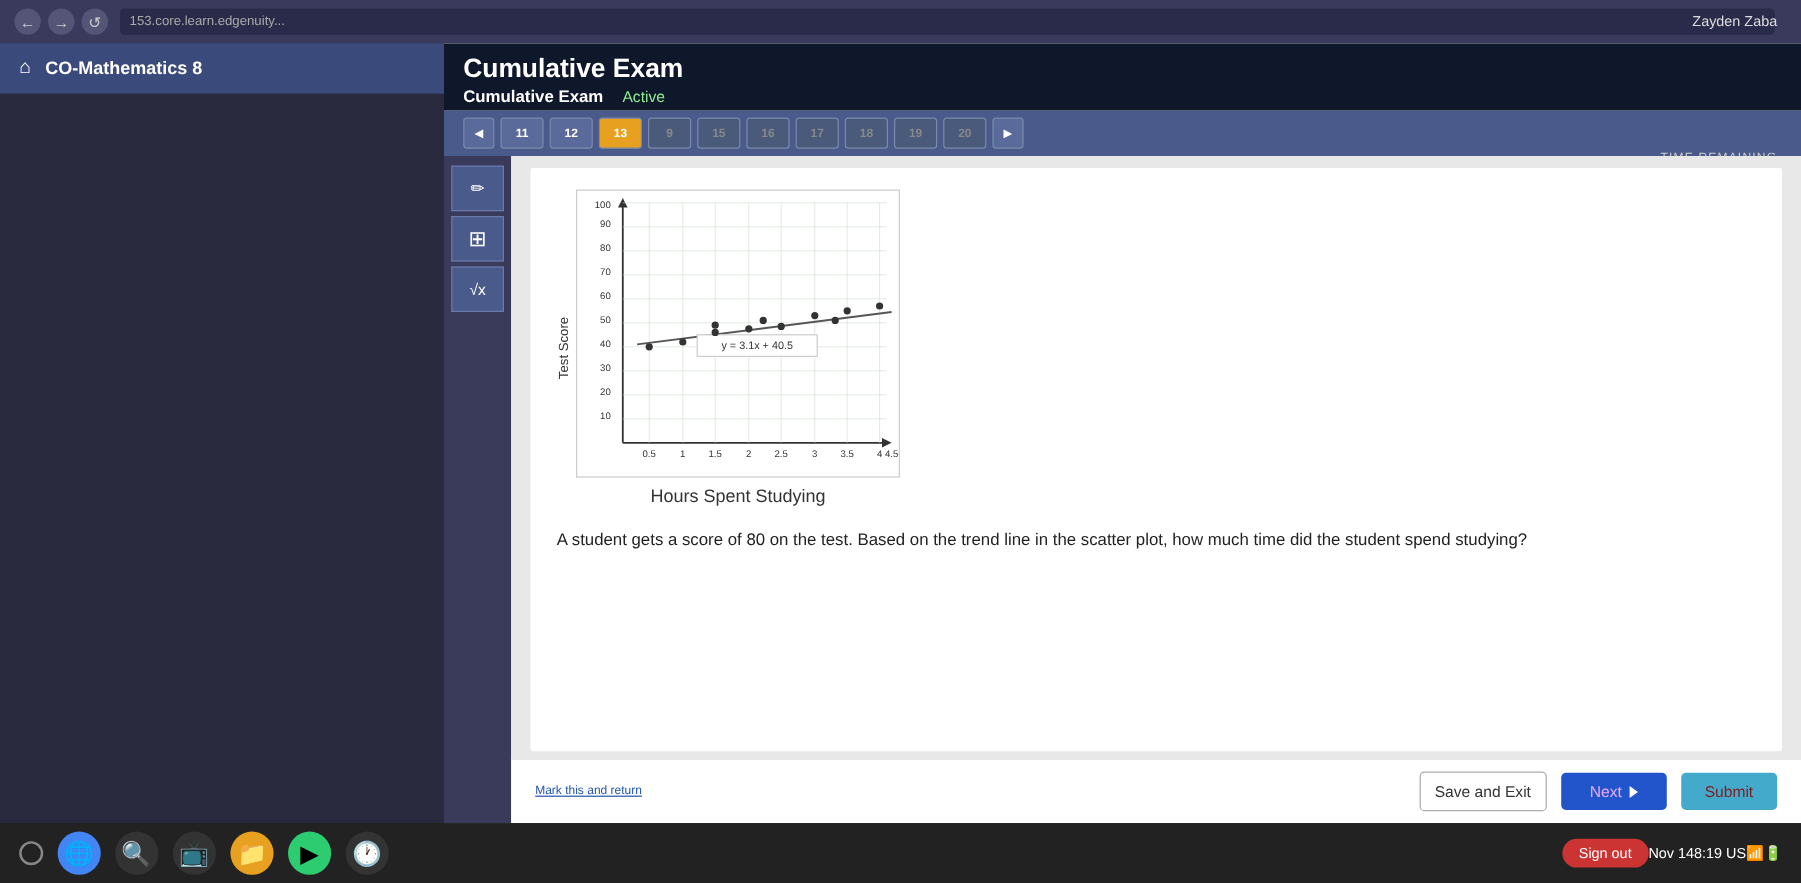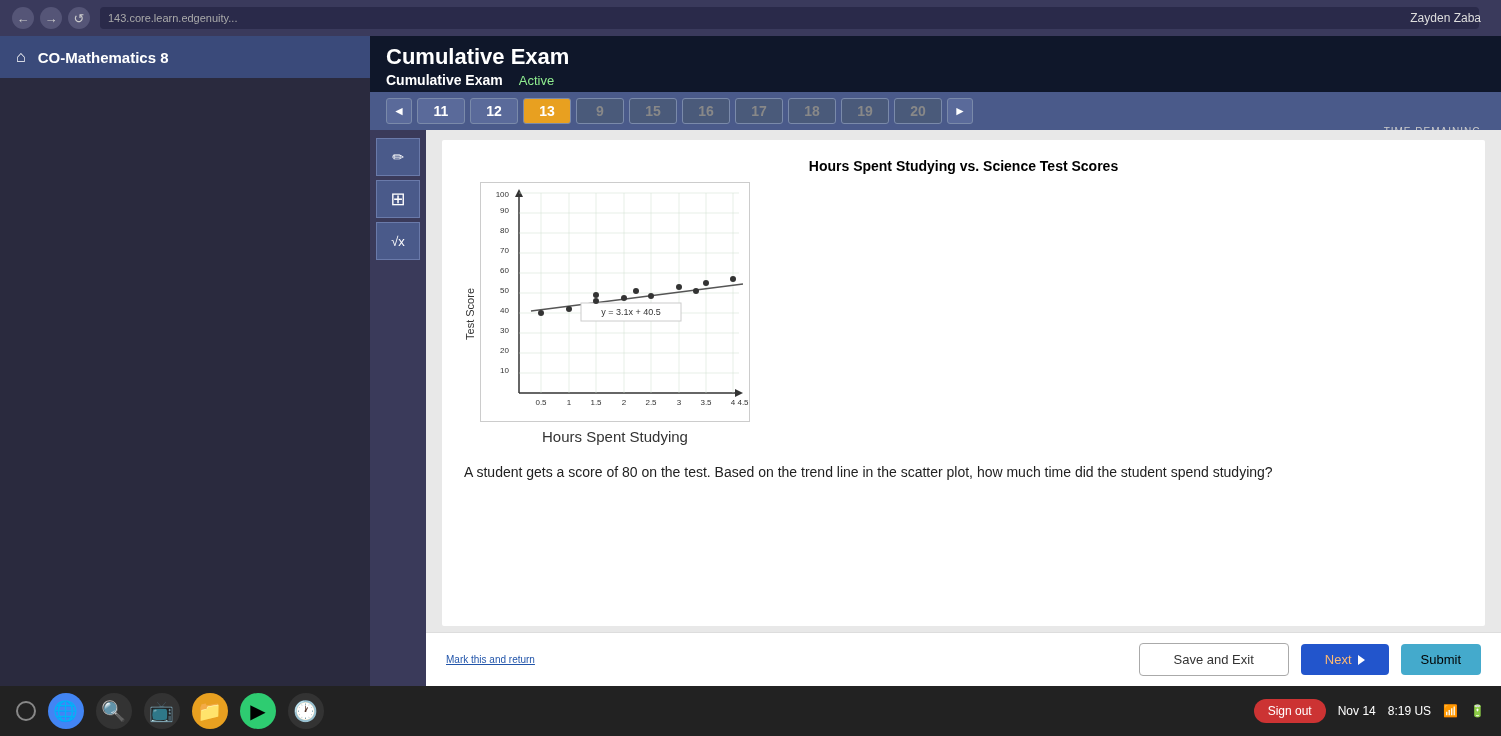--- a/index.html
+++ b/index.html
@@ -154,27 +154,27 @@
       width: 26px; height: 26px;
       background: #5a6a9a;
       border: 1px solid #7a8aaa;
       color: white;
       border-radius: 3px;
       cursor: pointer;
       display: flex; align-items: center; justify-content: center;
       font-size: 12px;
     }
     .q-btn {
-      width: 48px; height: 26px;
+      width: 36px; height: 26px;
       border: 1px solid #7a8aaa;
       color: white;
       border-radius: 3px;
       cursor: pointer;
       display: flex; align-items: center; justify-content: center;
-      font-size: 14px;
+      font-size: 10px;
       font-weight: bold;
     }
     .q-btn.normal { background: #5a6a9a; }
     .q-btn.active { background: #e8a020; }
     .q-btn.disabled { background: #4a5a7a; color: #888; }
     .question-text {
       font-size: 14px;
       color: #222;
       margin-bottom: 16px;
       line-height: 1.5;
@@ -239,52 +239,52 @@
       text-decoration: underline;
       font-size: 10px;
       cursor: pointer;
     }
     .action-buttons {
       display: flex;
       gap: 12px;
       align-items: center;
     }
     .btn-save-exit {
-      padding: 8px 34px;
+      padding: 8px 12px;
       background: white;
       border: 1px solid #aaa;
       border-radius: 4px;
       font-size: 13px;
       color: #333;
       cursor: pointer;
     }
     .btn-next {
       padding: 8px 24px;
       background: #2255cc;
       border: none;
       border-radius: 4px;
       font-size: 13px;
-      color: #fdba74;
+      color: #f0abfc;
       cursor: pointer;
       display: flex; align-items: center; gap: 6px;
     }
     .btn-next-arrow {
       display: inline-block;
       width: 0; height: 0;
       border-top: 5px solid transparent;
       border-bottom: 5px solid transparent;
       border-left: 7px solid white;
     }
     .btn-submit {
       padding: 8px 20px;
       background: #44aacc;
       border: none;
       border-radius: 4px;
       font-size: 13px;
-      color: #000000;
+      color: #7f1d1d;
       cursor: pointer;
     }
     .tool-btn {
       width: 44px; height: 38px;
       background: #4a5a8a;
       border: 1px solid #6a7aaa;
       color: white;
       display: flex; align-items: center; justify-content: center;
       cursor: pointer;
       font-size: 14px;
@@ -306,21 +306,20 @@
       width: 36px; height: 36px;
       border-radius: 50%;
       display: flex; align-items: center; justify-content: center;
       font-size: 20px;
       cursor: pointer;
     }
     .taskbar-right {
       margin-left: auto;
       display: flex;
       align-items: center;
-      gap: 12px;
       color: white;
       font-size: 12px;
     }
     .sign-out-btn {
       background: #cc3333;
       color: white;
       border: none;
       border-radius: 14px;
       padding: 5px 14px;
       font-size: 12px;
@@ -347,21 +346,21 @@
 </head>
 <body>
 
 <div class="browser-bar">
   <div class="browser-nav">
     <button class="nav-btn">←</button>
     <button class="nav-btn">→</button>
     <button class="nav-btn">↺</button>
   </div>
   <div class="url-bar">
-    <span>143.core.learn.edgenuity...</span>
+    <span>153.core.learn.edgenuity...</span>
   </div>
   <span class="user-name">Zayden Zaba</span>
 </div>
 
 <div class="main-area">
 
   <div class="left-sidebar">
 
     <div class="course-header">
       <span class="home-icon">⌂</span>
@@ -405,21 +404,20 @@
         <button class="tool-btn" title="Pencil">✏</button>
         <button class="tool-btn" title="Calculator" style="font-size:18px;">⊞</button>
         <button class="tool-btn" title="Formula" style="font-size:13px;">√x</button>
       </div>
 
       <div class="question-area">
         <div class="question-inner">
 
 
           <div class="chart-container">
-            <div class="chart-title">Hours Spent Studying vs. Science Test Scores</div>
             <div class="chart-area">
               <div class="y-axis-label">Test Score</div>
               <div class="chart-svg-wrap">
                 <svg width="270" height="240" style="background:white; border:1px solid #ccc;">
 
                   <defs>
                     <style>
                       .grid { stroke: #ccddcc; stroke-width: 0.5; }
                       .axis { stroke: #333; stroke-width: 1.5; }
                       .dot { fill: #333; }

